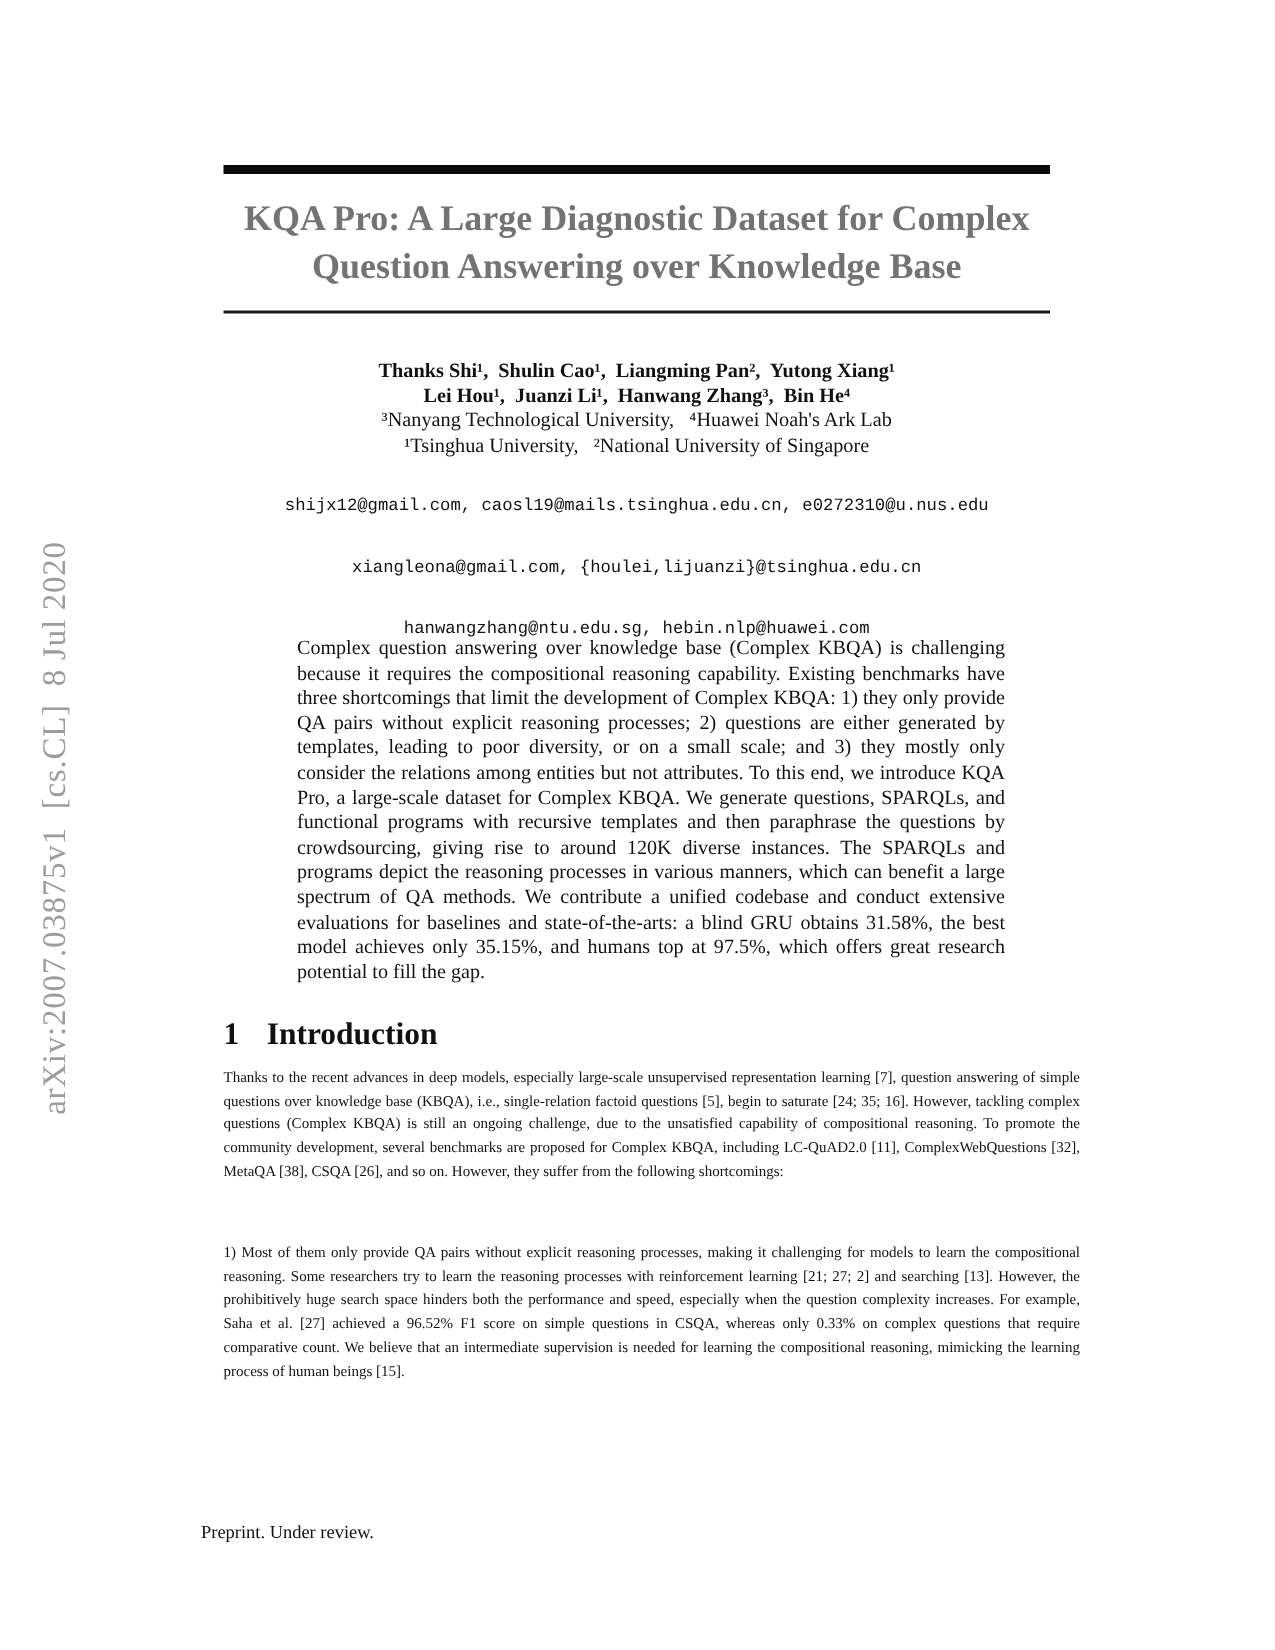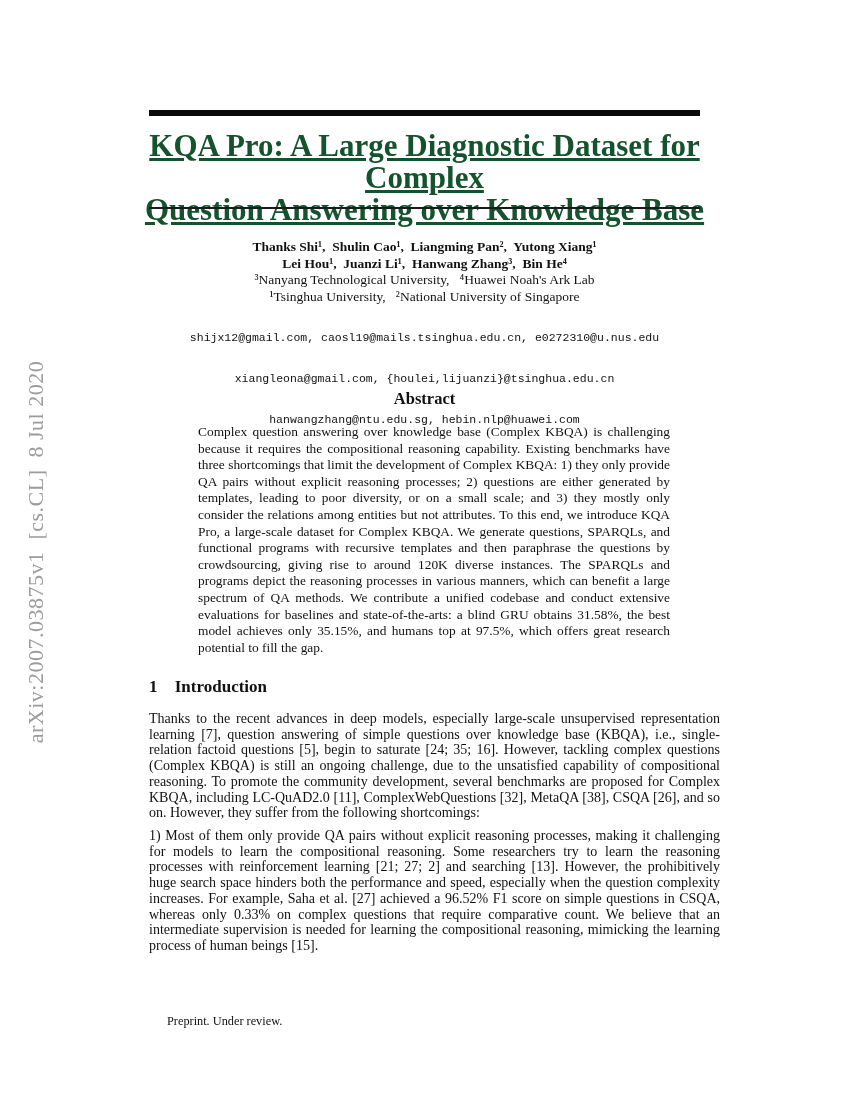--- a/index.html
+++ b/index.html
@@ -38,25 +38,24 @@
     width: 551px; height: 2px;
     background: #1a1a1a;
   }
 
   .title {
     position: absolute;
     left: 124px; top: 130px;
     width: 601px;
     margin: 0;
     text-align: center;
-    font-size: 31px;
+    font-size: 24px;
     font-weight: 700;
     line-height: 32px;
-    color: #14532d;
-    text-decoration: underline;
+    color: #737373;
   }
   .title-line { display: block; }
 
   .authors {
     position: absolute;
     left: 119px; top: 239px;
     width: 611px;
     text-align: center;
   }
   .author-names {
@@ -91,40 +90,40 @@
     left: 198px; top: 424px;
     width: 472px;
     font-size: 13.4px;
     line-height: 16.6px;
     text-align: justify;
   }
 
   .section-heading {
     position: absolute;
     left: 149px; top: 677px;
-    font-size: 17px;
+    font-size: 21px;
     font-weight: 700;
   }
   .section-number { margin-right: 13px; }
 
   .para {
     position: absolute;
     left: 149px;
     width: 571px;
-    font-size: 14px;
+    font-size: 10px;
     line-height: 15.7px;
     text-align: justify;
   }
   .para-1 { top: 711px; }
   .para-2 { top: 828px; }
   .para-3 { top: 960px; }
 
   .footer {
     position: absolute;
-    left: 167px; top: 1014px;
+    left: 134px; top: 1014px;
     font-size: 12.3px;
     text-align: right;
   }
 </style>
 </head>
 <body>
 
 <div class="page">
 
   <div class="arxiv-watermark">arXiv:2007.03875v1  [cs.CL]  8 Jul 2020</div>
@@ -141,21 +140,20 @@
   <div class="authors">
     <div class="author-names">Thanks Shi¹,  Shulin Cao¹,  Liangming Pan²,  Yutong Xiang¹</div>
     <div class="author-names">Lei Hou¹,  Juanzi Li¹,  Hanwang Zhang³,  Bin He⁴</div>
     <div class="affiliation">³Nanyang Technological University,   ⁴Huawei Noah's Ark Lab</div>
     <div class="affiliation">¹Tsinghua University,   ²National University of Singapore</div>
     <div class="email">shijx12@gmail.com, caosl19@mails.tsinghua.edu.cn, e0272310@u.nus.edu</div>
     <div class="email">xiangleona@gmail.com, {houlei,lijuanzi}@tsinghua.edu.cn</div>
     <div class="email">hanwangzhang@ntu.edu.sg, hebin.nlp@huawei.com</div>
   </div>
 
-  <div class="abstract-heading">Abstract</div>
 
   <div class="abstract-body">Complex question answering over knowledge base (Complex KBQA) is challenging because it requires the compositional reasoning capability. Existing benchmarks have three shortcomings that limit the development of Complex KBQA: 1) they only provide QA pairs without explicit reasoning processes; 2) questions are either generated by templates, leading to poor diversity, or on a small scale; and 3) they mostly only consider the relations among entities but not attributes. To this end, we introduce KQA Pro, a large-scale dataset for Complex KBQA. We generate questions, SPARQLs, and functional programs with recursive templates and then paraphrase the questions by crowdsourcing, giving rise to around 120K diverse instances. The SPARQLs and programs depict the reasoning processes in various manners, which can benefit a large spectrum of QA methods. We contribute a unified codebase and conduct extensive evaluations for baselines and state-of-the-arts: a blind GRU obtains 31.58%, the best model achieves only 35.15%, and humans top at 97.5%, which offers great research potential to fill the gap.</div>
 
   <div class="section-heading">
     <span class="section-number">1</span>
     <span class="section-title">Introduction</span>
   </div>
 
   <div class="para para-1">Thanks to the recent advances in deep models, especially large-scale unsupervised representation learning [7], question answering of simple questions over knowledge base (KBQA), i.e., single-relation factoid questions [5], begin to saturate [24; 35; 16]. However, tackling complex questions (Complex KBQA) is still an ongoing challenge, due to the unsatisfied capability of compositional reasoning. To promote the community development, several benchmarks are proposed for Complex KBQA, including LC-QuAD2.0 [11], ComplexWebQuestions [32], MetaQA [38], CSQA [26], and so on. However, they suffer from the following shortcomings:</div>
 

